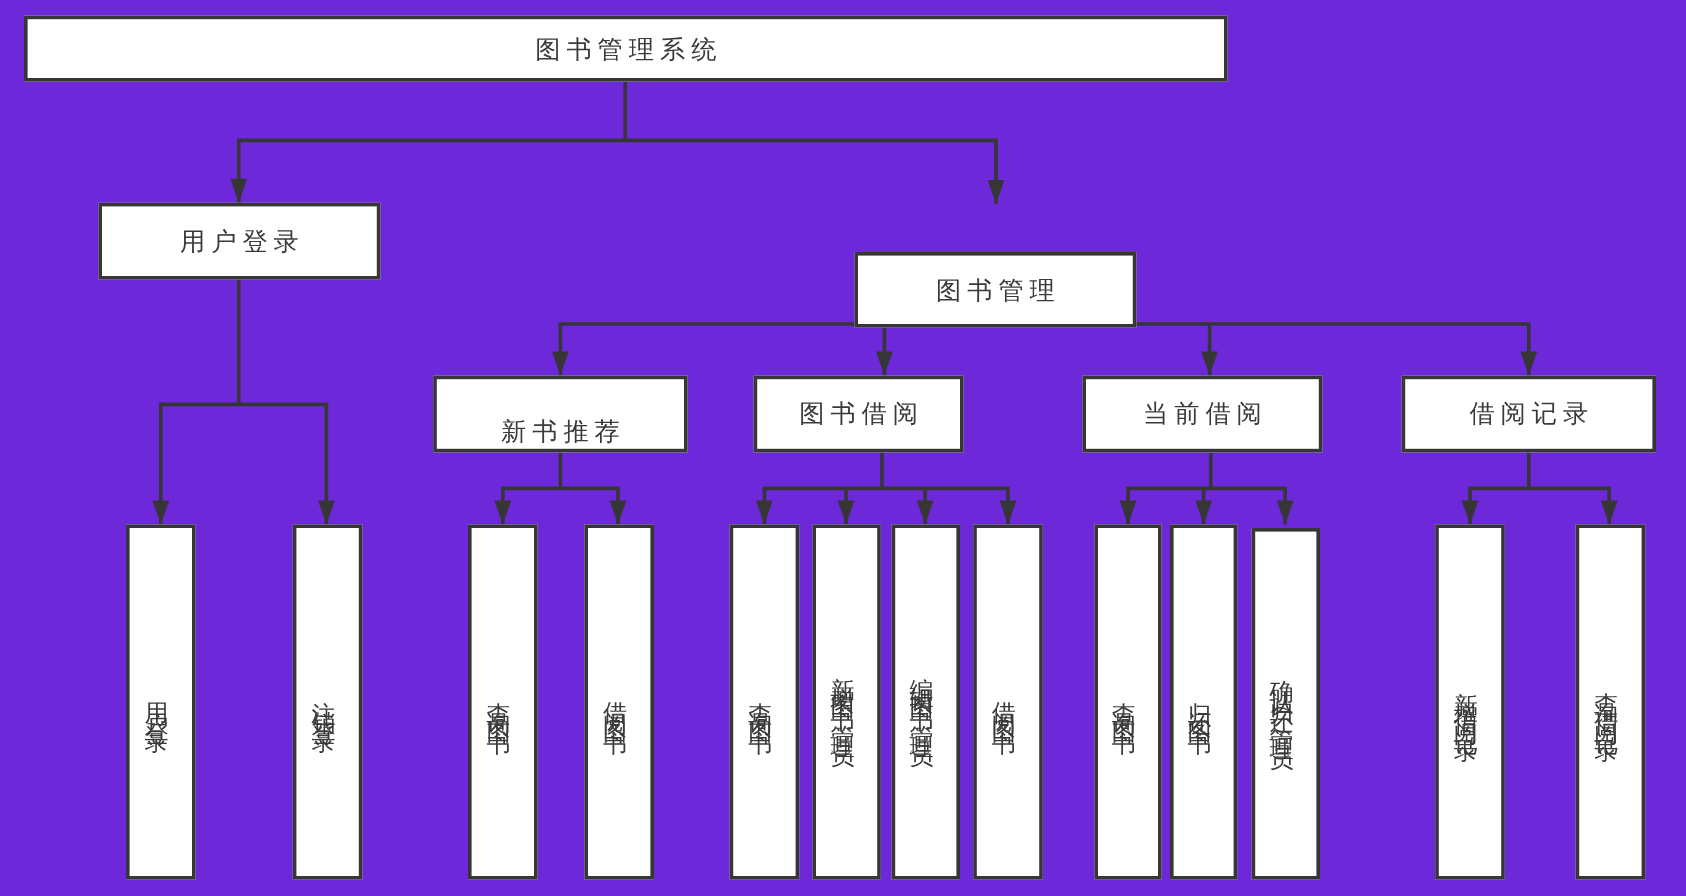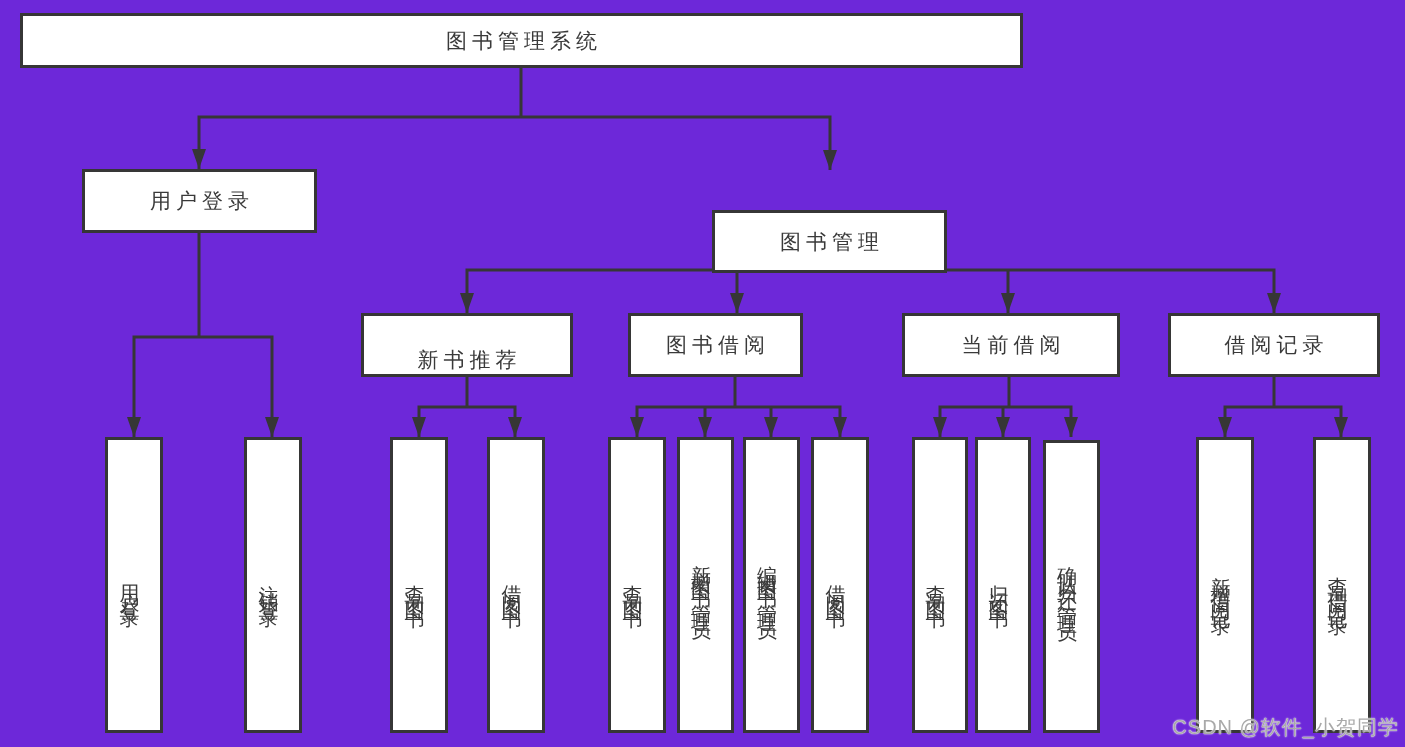--- a/index.html
+++ b/index.html
@@ -85,21 +85,21 @@
   <div class="node" style="left:712px;top:170px;width:235px;height:63px;margin-top:40px;">
     <span class="lbl">图书管理</span>
   </div>
 
   <div class="node" style="left:361px;top:313px;width:212px;height:64px;align-items:flex-end;">
     <span class="lbl">新书推荐</span>
   </div>
   <div class="node" style="left:628px;top:313px;width:175px;height:64px;">
     <span class="lbl">图书借阅</span>
   </div>
-  <div class="node" style="left:902px;top:313px;width:218px;height:64px;">
+  <div class="node" style="left:902px;top:313px;width:200px;height:64px;">
     <span class="lbl">当前借阅</span>
   </div>
   <div class="node" style="left:1168px;top:313px;width:212px;height:64px;">
     <span class="lbl">借阅记录</span>
   </div>
 
   <div class="vnode" style="left:105px;">
     <span class="vtext">用户登录</span>
   </div>
   <div class="vnode" style="left:244px;">
@@ -136,15 +136,14 @@
     <span class="vtext">确认归还︵管理员︶</span>
   </div>
 
   <div class="vnode" style="left:1196px;">
     <span class="vtext">新增借阅记录</span>
   </div>
   <div class="vnode" style="left:1313px;">
     <span class="vtext">查询借阅记录</span>
   </div>
 
-  <div class="watermark">CSDN @软件_小贺同学</div>
 
 </div>
 
 </body></html>

